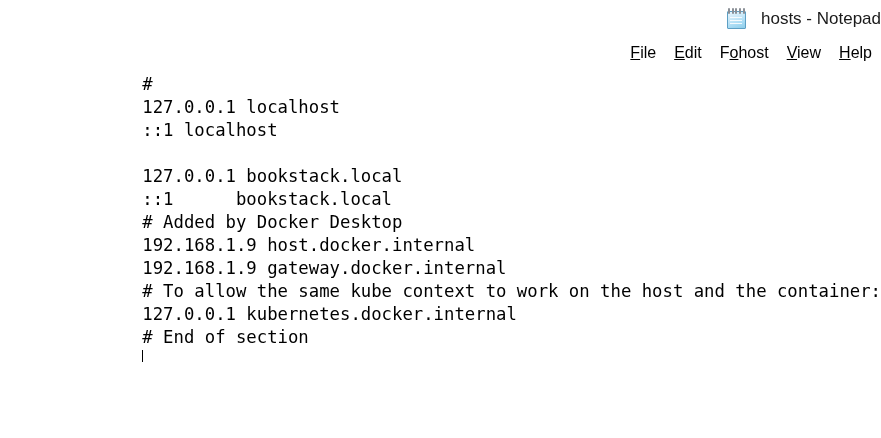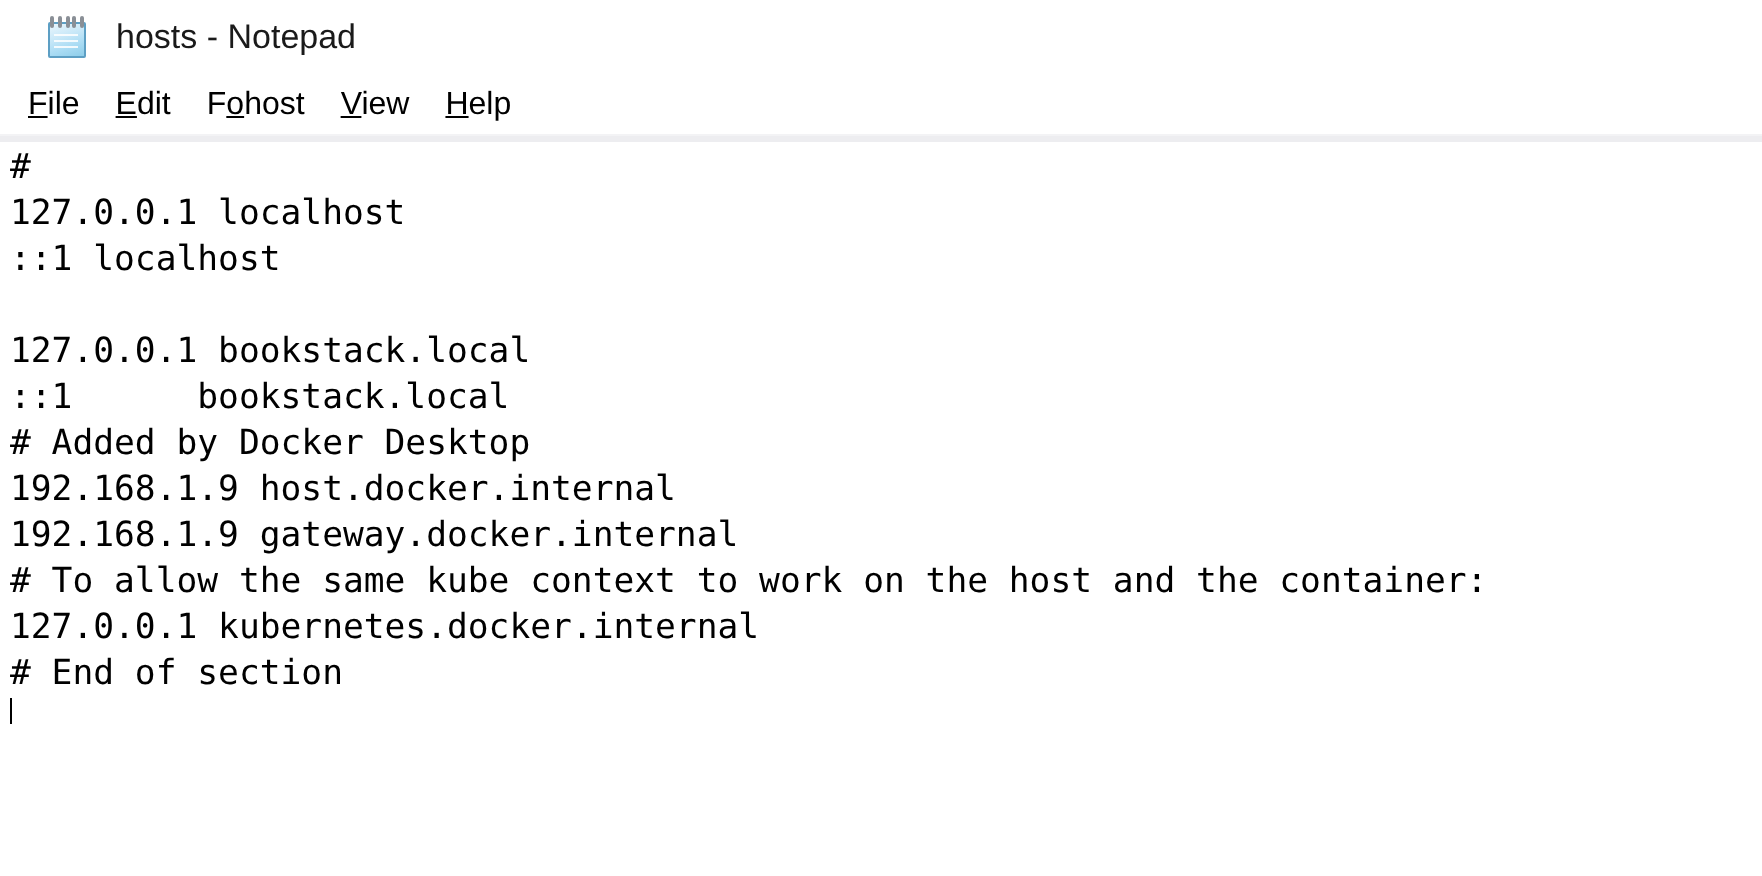--- a/index.html
+++ b/index.html
@@ -17,20 +17,21 @@
     -webkit-font-smoothing: antialiased;
   }
 
   #app {
     position: relative;
     width: 881px;
     height: 362px;
     background: #ffffff;
     display: flex;
     flex-direction: column;
+    align-items: flex-end;
   }
 
   
   .titlebar {
     height: 38px;
     flex: 0 0 38px;
     background: #ffffff;
     display: flex;
     align-items: center;
     padding-left: 23px;

